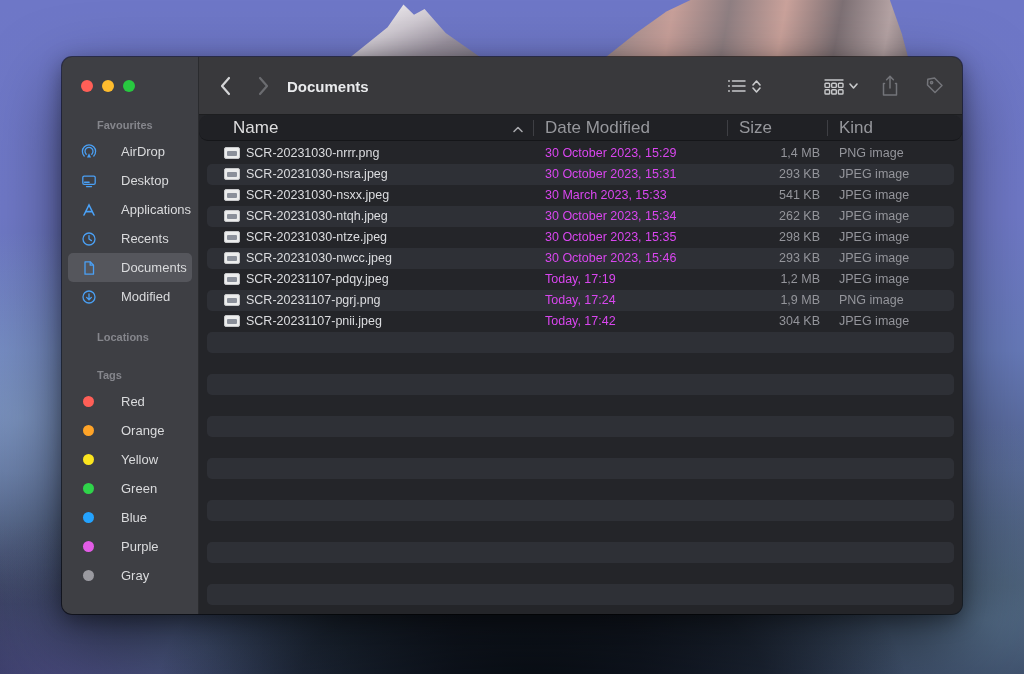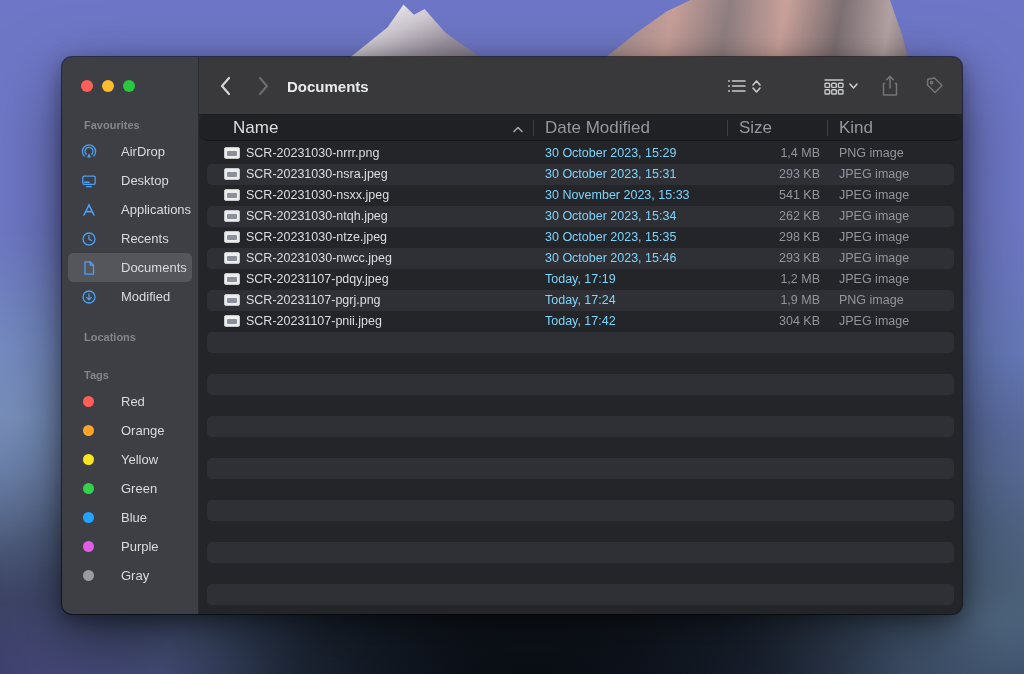--- a/index.html
+++ b/index.html
@@ -42,21 +42,21 @@
   
   .sidebar {
     position:absolute; left:0; top:0; bottom:0; width:137px;
     background:#3e3f44; border-right:1px solid #2a2b2e;
   }
   .traffic { position:absolute; top:23px; left:19px; display:flex; gap:9px; }
   .traffic span { width:12px; height:12px; border-radius:50%; display:block; }
 
   .side-list { position:absolute; top:56px; left:0; right:0; }
   .side-section-label {
-    height:24px; line-height:24px; padding-left:22px;
+    height:24px; line-height:24px; padding-left:35px;
     font-size:11px; font-weight:700; color:#85868c;
   }
   .side-item {
     height:29px; margin:0 6px; padding-left:12px; border-radius:5px;
     display:flex; align-items:center; gap:24px;
     font-size:13px; color:#dadbdd;
   }
   .side-item.selected { background:#55565c; }
   .side-item .sicon { width:17px; height:17px; flex:0 0 17px; display:flex; align-items:center; justify-content:center; color:#4aa0f5; }
   .side-item .sicon.gray { color:#9a9ba0; }
@@ -94,21 +94,21 @@
   .ch-size { left:540px; }
   .ch-kind { left:640px; }
   .vdiv { position:absolute; top:5px; width:1px; height:16px; background:#3e3f44; }
   .vd1 { left:334px; } .vd2 { left:528px; } .vd3 { left:628px; }
 
   .rows { padding-top:2px; }
   .frow { position:relative; height:21px; margin:0 8px; border-radius:5px; }
   .frow:nth-child(even) { background:#2e3036; }
   .frow .cell { position:absolute; top:0; height:21px; line-height:21px; font-size:12.5px; white-space:nowrap; }
   .c-name { left:39px; color:#dcdde0; }
-  .c-date { left:338px; color:#7dd3fc; }
+  .c-date { left:338px; color:#d946ef; }
   .c-size { left:470px; width:143px; text-align:right; color:#94959b; }
   .c-kind { left:632px; color:#94959b; }
   .thumb {
     position:absolute; left:17px; top:4px; width:16px; height:12px;
     background:#eceded; border-radius:2px; border:1px solid #c7c8ca;
   }
   .thumb::after {
     content:""; position:absolute; left:2px; right:2px; top:3px; bottom:2px;
     background:#8b909a; border-radius:1px;
   }
@@ -323,21 +323,21 @@
         <div class="frow">
           <span class="thumb"></span>
           <span class="cell c-name">SCR-20231030-nsra.jpeg</span>
           <span class="cell c-date">30 October 2023, 15:31</span>
           <span class="cell c-size">293 KB</span>
           <span class="cell c-kind">JPEG image</span>
         </div>
         <div class="frow">
           <span class="thumb"></span>
           <span class="cell c-name">SCR-20231030-nsxx.jpeg</span>
-          <span class="cell c-date">30 November 2023, 15:33</span>
+          <span class="cell c-date">30 March 2023, 15:33</span>
           <span class="cell c-size">541 KB</span>
           <span class="cell c-kind">JPEG image</span>
         </div>
         <div class="frow">
           <span class="thumb"></span>
           <span class="cell c-name">SCR-20231030-ntqh.jpeg</span>
           <span class="cell c-date">30 October 2023, 15:34</span>
           <span class="cell c-size">262 KB</span>
           <span class="cell c-kind">JPEG image</span>
         </div>

